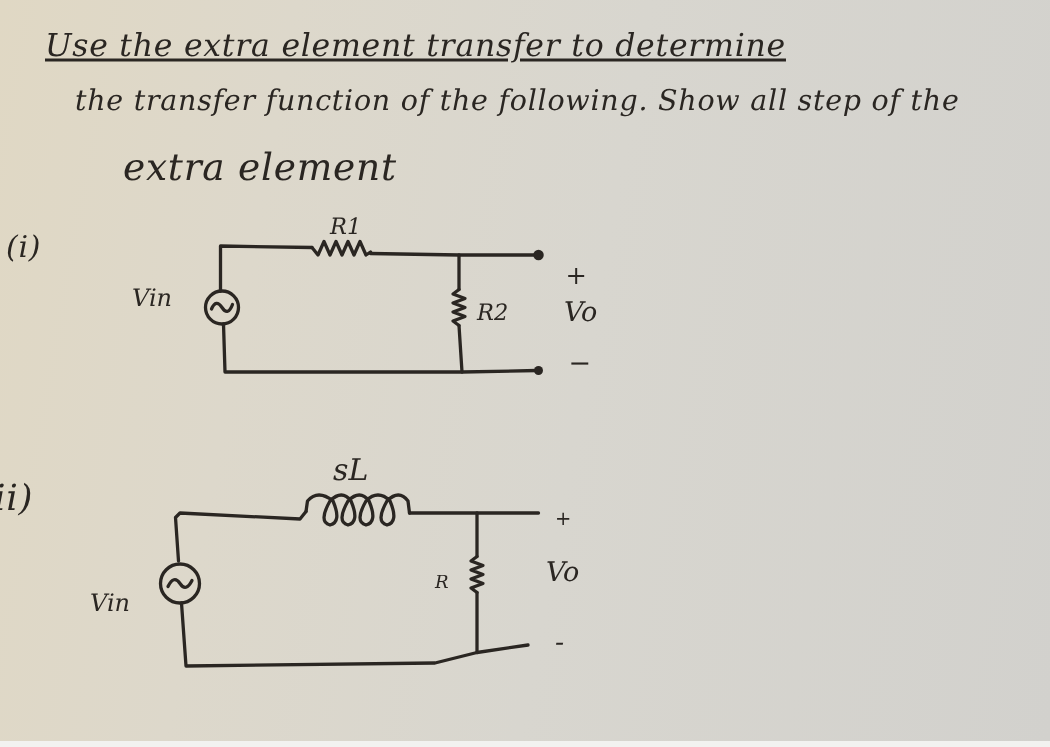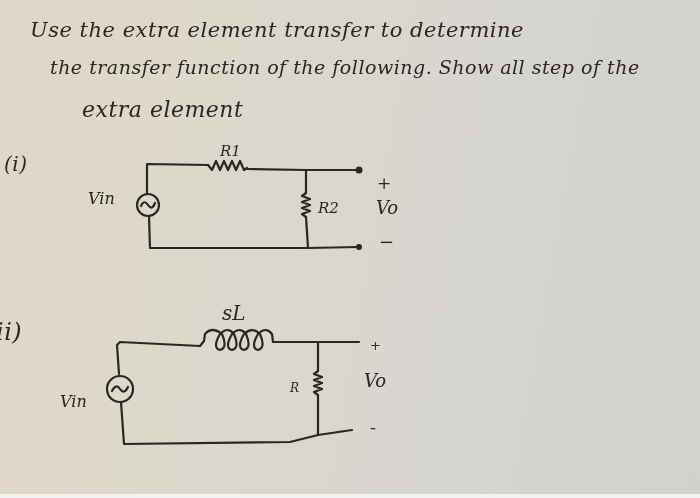--- a/index.html
+++ b/index.html
@@ -26,23 +26,23 @@
       background: #f2f2f0;
     }
     .ink {
       color: #2a2622;
       font-family: "DejaVu Serif", serif;
       font-style: italic;
       position: absolute;
       white-space: nowrap;
       letter-spacing: 0.5px;
     }
-    .line1 { left: 30px; top: 18px; font-size: 21px; }
+    .line1 { left: 30px; top: 18px; font-size: 21px; text-decoration: underline; }
     .line2 { left: 50px; top: 56px; font-size: 19px; font-style: italic; }
-    .line3 { left: 82px; top: 97px; font-size: 22px; }
+    .line3 { left: 82px; top: 97px; font-size: 25px; }
     .part-label { font-size: 20px; }
     .part-i { left: 4px; top: 152px; }
     .part-ii { left: -4px; top: 318px; font-size: 24px; }
     svg.circuit {
       position: absolute;
       left: 0; top: 0;
       width: 700px; height: 498px;
     }
     svg .wire {
       stroke: #2a2622;

